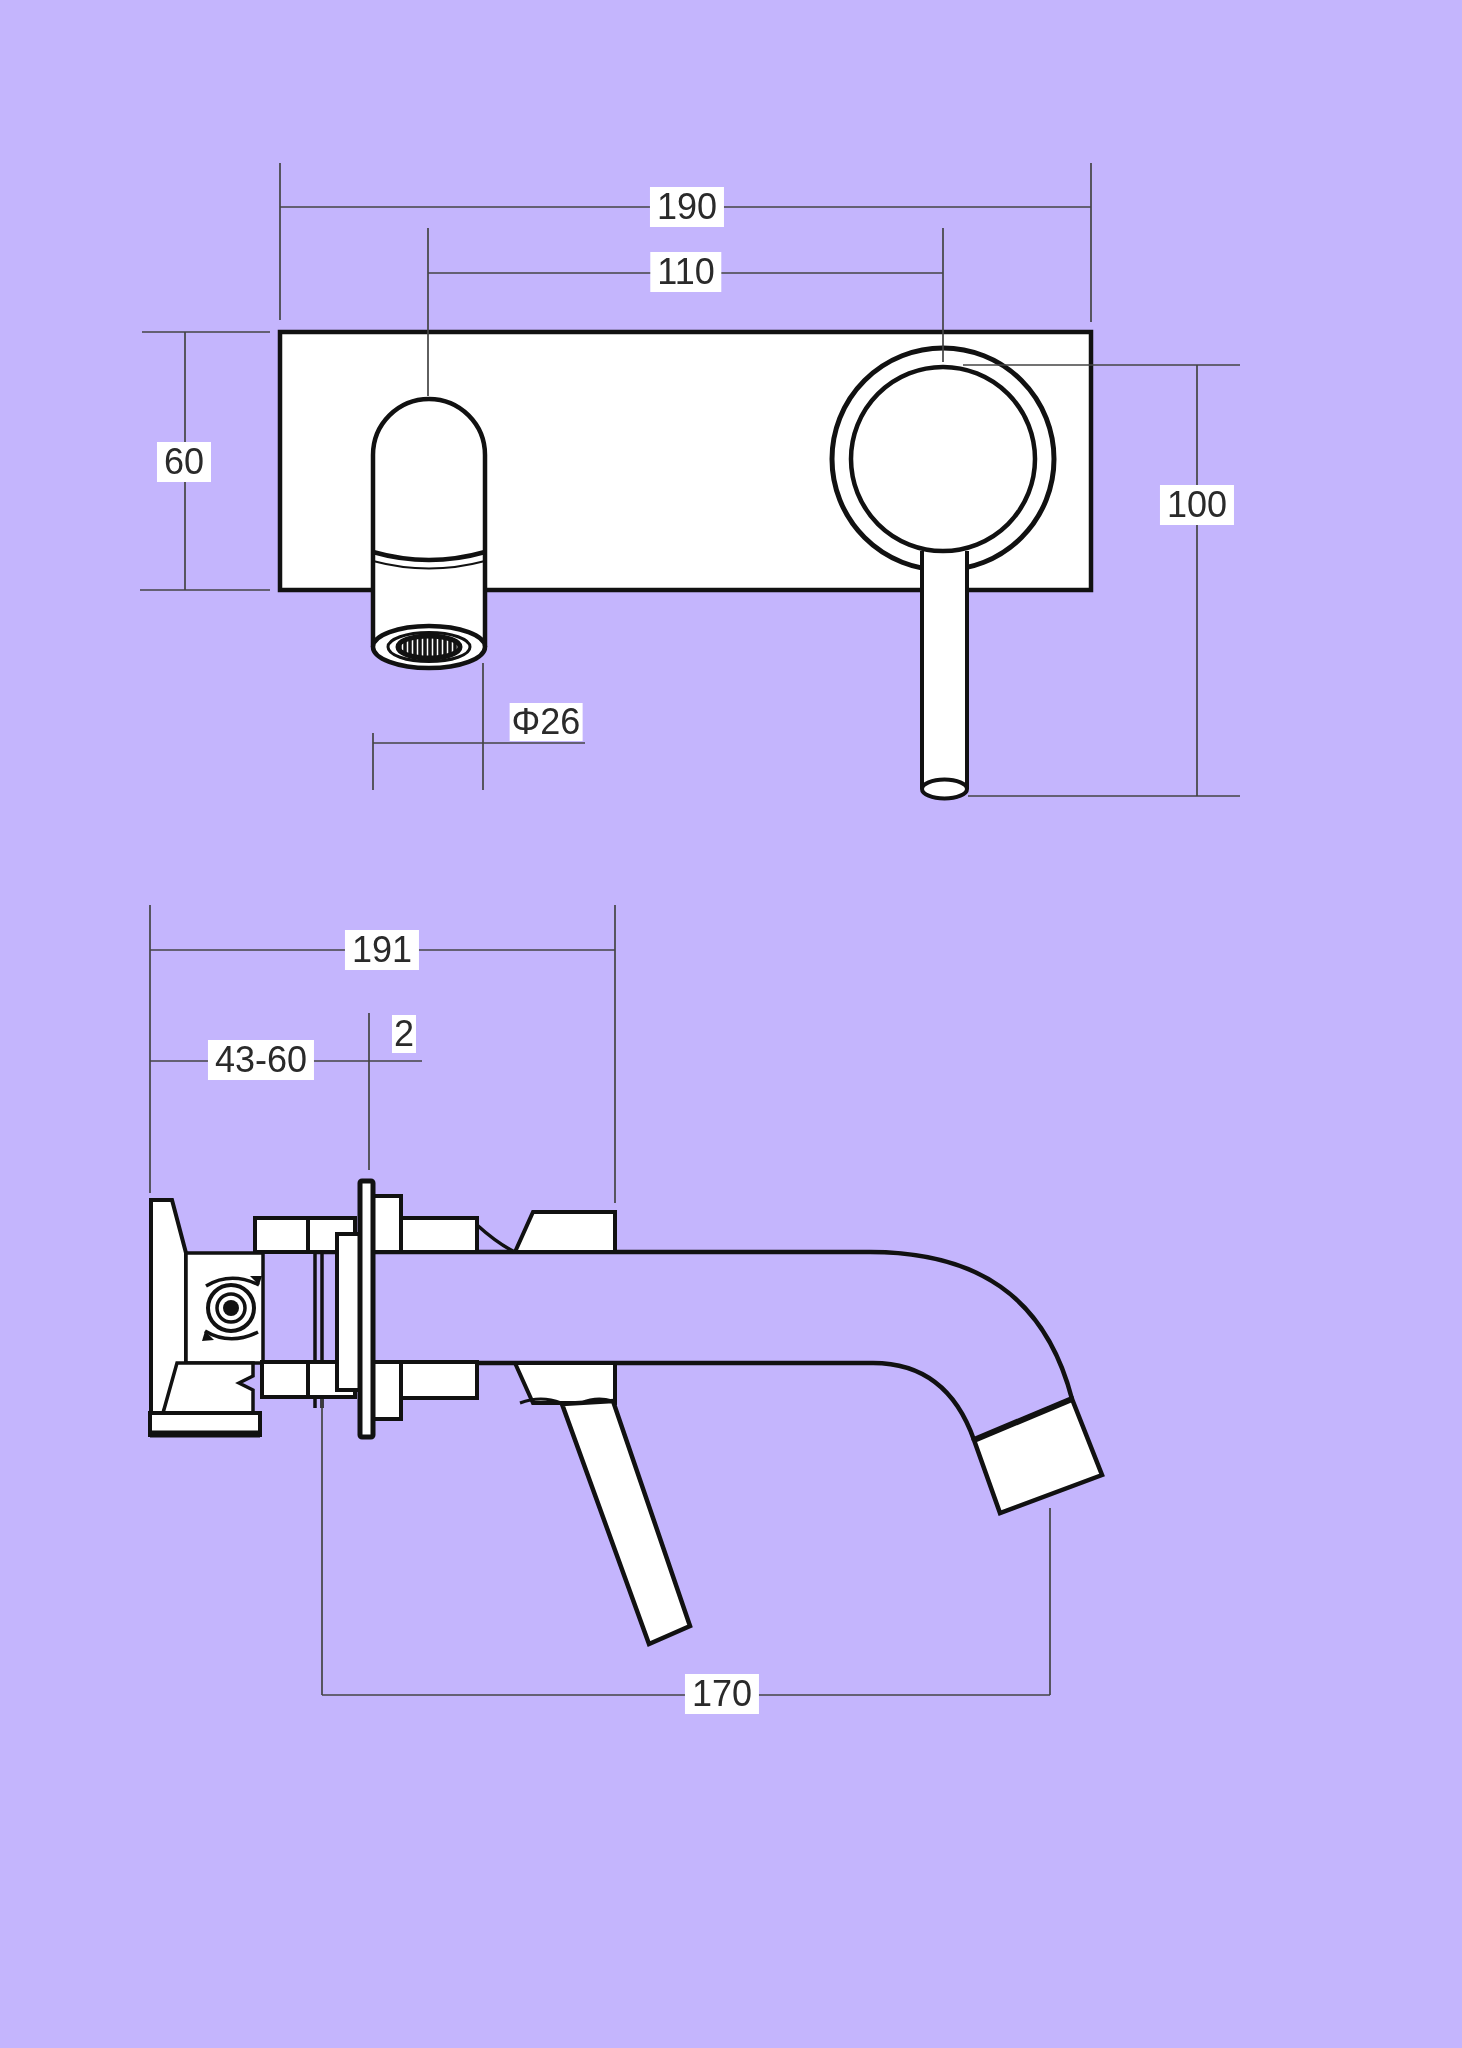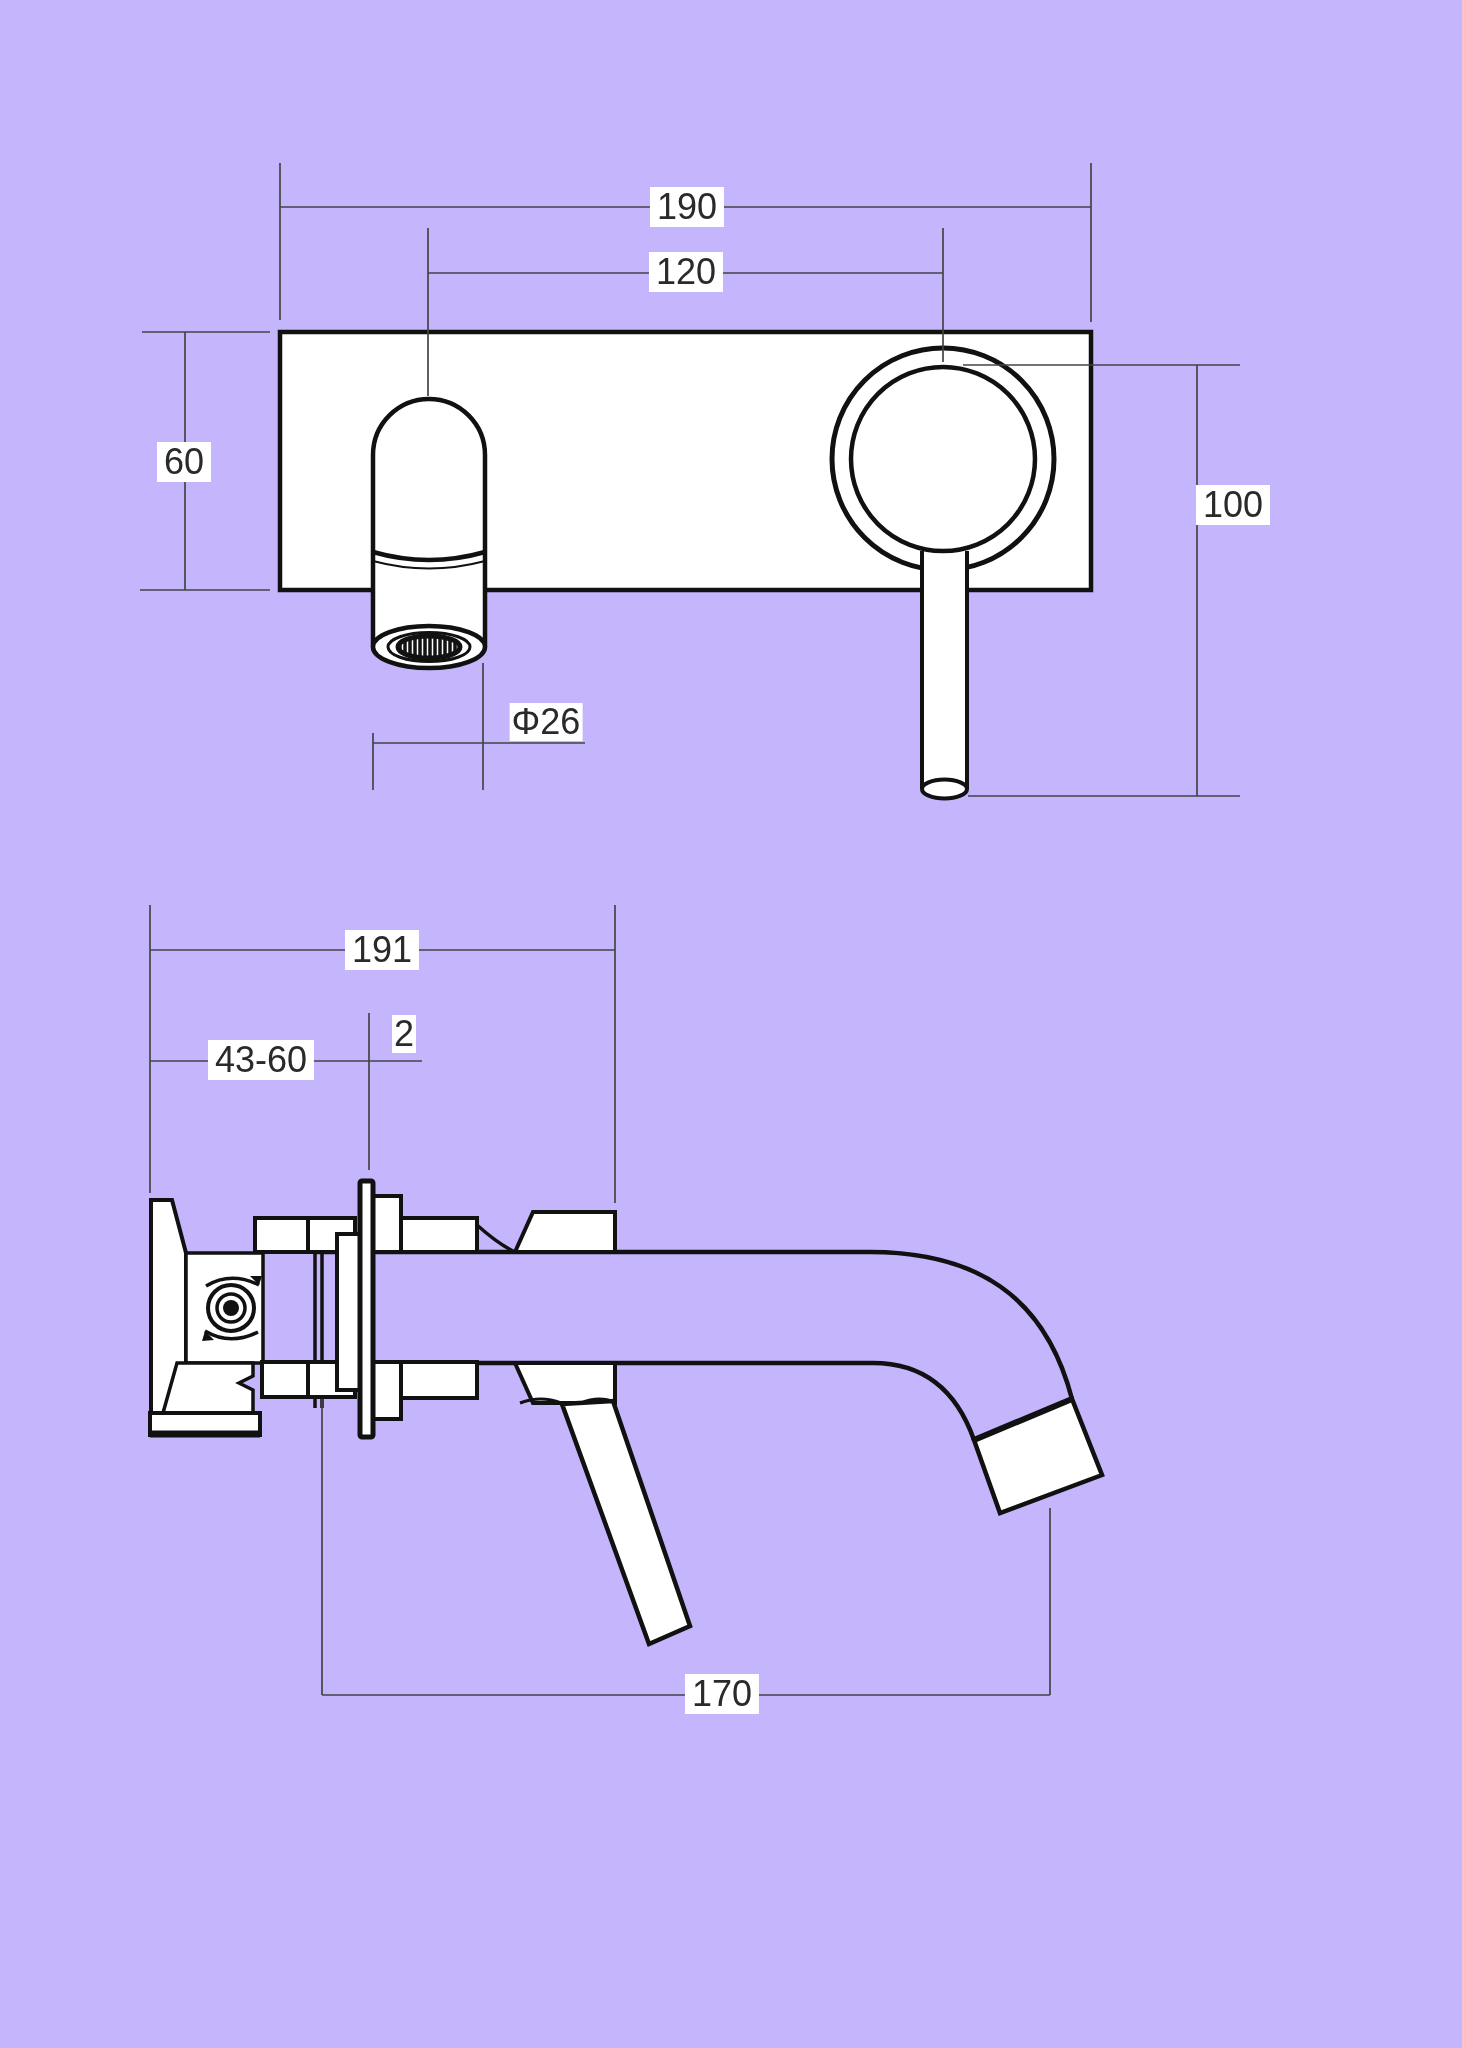--- a/index.html
+++ b/index.html
@@ -139,23 +139,23 @@
         <line x1="369" y1="1013" x2="369" y2="1170"></line>
 
         <line x1="322" y1="1399" x2="322" y2="1695"></line>
         <line x1="1050" y1="1508" x2="1050" y2="1695"></line>
         <line x1="322" y1="1695" x2="1050" y2="1695"></line>
       </g>
     </g>
   </svg>
 
   <span class="dim-label" style="left:687px;top:207px;">190</span>
-  <span class="dim-label" style="left:686px;top:272px;">120</span>
+  <span class="dim-label" style="left:686px;top:272px;">110</span>
   <span class="dim-label" style="left:184px;top:462px;">60</span>
-  <span class="dim-label" style="left:1197px;top:505px;margin-left:36px;">100</span>
+  <span class="dim-label" style="left:1197px;top:505px;">100</span>
   <span class="dim-label no-pad" style="left:546px;top:722px;">Φ26</span>
 
   <span class="dim-label" style="left:382px;top:950px;">191</span>
   <span class="dim-label" style="left:261px;top:1060px;">43-60</span>
   <span class="dim-label no-pad" style="left:404px;top:1034px;">2</span>
   <span class="dim-label" style="left:722px;top:1694px;">170</span>
 
 </div>
 
 </body></html>

